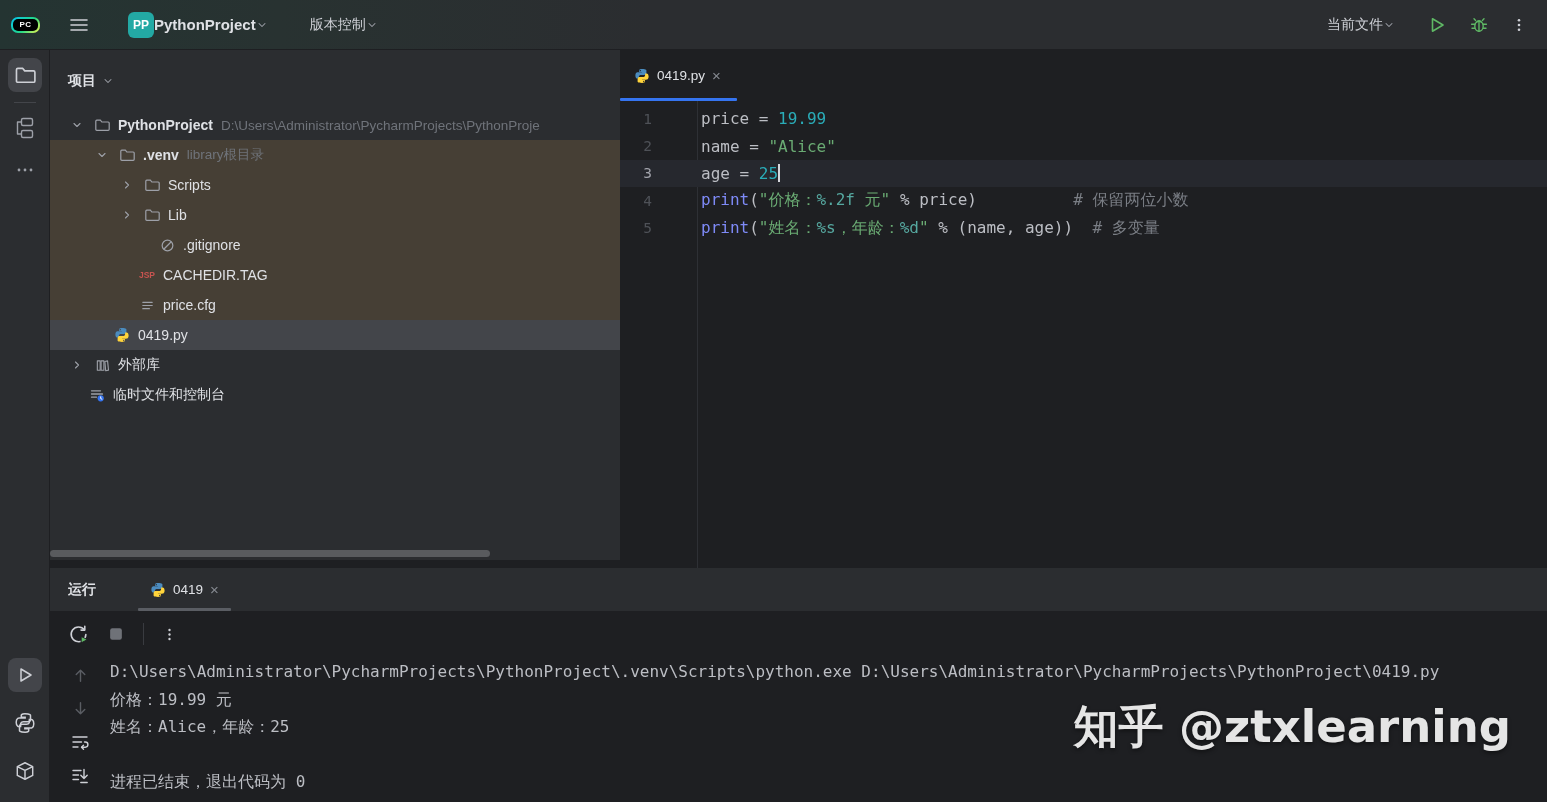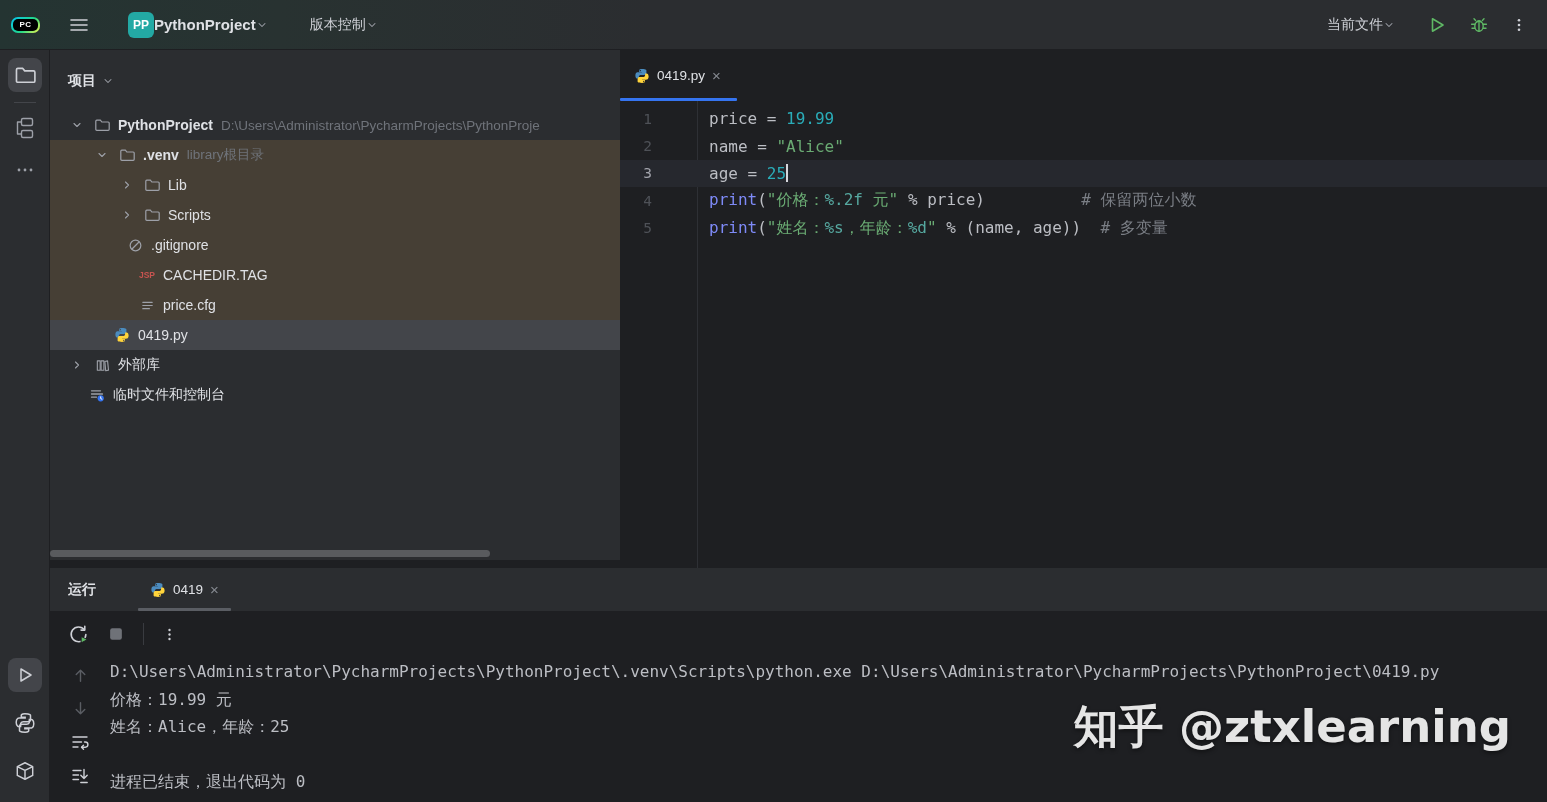--- a/index.html
+++ b/index.html
@@ -58,21 +58,21 @@
   .tab{display:flex;align-items:center;gap:7px;padding:0 16px 0 14px;height:45px;position:relative;cursor:pointer;}
   .tab-title{font-size:13.5px;color:#dfe1e5;}
   .tab-close{color:#868a91;font-size:15px;line-height:1;cursor:pointer;}
   .tab-underline{position:absolute;left:0;bottom:-3px;height:3px;width:100%;background:var(--accent);border-radius:1px;}
   .code-area{position:relative;margin-top:3px;padding-top:4px;}
   .gutter-line{position:absolute;left:77px;top:0;bottom:-455px;width:1px;background:#2e3035;}
   .code-line{display:flex;align-items:center;height:27.4px;font-family:"DejaVu Sans Mono",monospace;font-size:16px;position:relative;}
   .code-line.current{background:#26282e;}
   .ln{width:77px;box-sizing:border-box;text-align:right;padding-right:45px;font-size:14.5px;color:#4e5157;flex:0 0 auto;}
   .code-line.current .ln{color:#a1a3ab;}
-  .code-text{padding-left:12px;white-space:pre;}
+  .code-text{padding-left:4px;white-space:pre;}
   .tk-plain{color:#bcbec4;}
   .tk-number{color:var(--number);}
   .tk-string{color:var(--string);}
   .tk-format{color:var(--format);}
   .tk-builtin{color:var(--builtin);}
   .tk-comment{color:var(--comment);}
   .caret{display:inline-block;width:2px;height:18px;background:#d6d8dd;vertical-align:-3px;}
 
   
   .bottom{position:absolute;left:50px;top:568px;width:1497px;height:234px;background:#1e1f22;}
@@ -257,36 +257,36 @@
         <span class="chev icon">
           <svg width="12" height="12" viewBox="0 0 16 16">
             <path d="M6 4l4 4-4 4" stroke="#9da0a8" stroke-width="1.5" fill="none" stroke-linecap="round" stroke-linejoin="round"></path>
           </svg>
         </span>
         <span class="icon">
           <svg width="16" height="16" viewBox="0 0 16 16">
             <path d="M1.8 4.2c0-.6.4-1 1-1h3.6l1.4 1.8h6.4c.6 0 1 .4 1 1v6.3c0 .6-.4 1-1 1H2.8c-.6 0-1-.4-1-1V4.2z" stroke="#9da0a8" stroke-width="1.2" fill="none" stroke-linejoin="round"></path>
           </svg>
         </span>
-        <span class="t-label">Lib</span>
+        <span class="t-label">Scripts</span>
       </div>
       <div class="tree-row hl-brown" style="padding-left: 68px;">
         <span class="chev icon">
           <svg width="12" height="12" viewBox="0 0 16 16">
             <path d="M6 4l4 4-4 4" stroke="#9da0a8" stroke-width="1.5" fill="none" stroke-linecap="round" stroke-linejoin="round"></path>
           </svg>
         </span>
         <span class="icon">
           <svg width="16" height="16" viewBox="0 0 16 16">
             <path d="M1.8 4.2c0-.6.4-1 1-1h3.6l1.4 1.8h6.4c.6 0 1 .4 1 1v6.3c0 .6-.4 1-1 1H2.8c-.6 0-1-.4-1-1V4.2z" stroke="#9da0a8" stroke-width="1.2" fill="none" stroke-linejoin="round"></path>
           </svg>
         </span>
-        <span class="t-label">Scripts</span>
-      </div>
-      <div class="tree-row hl-brown" style="padding-left: 56px;">
+        <span class="t-label">Lib</span>
+      </div>
+      <div class="tree-row hl-brown" style="padding-left: 88px;">
         <span class="chev"></span>
         <span class="icon">
           <svg width="15" height="15" viewBox="0 0 16 16">
             <circle cx="8" cy="8" r="5.7" stroke="#9da0a8" stroke-width="1.3" fill="none"></circle>
             <path d="M4.3 11.7L11.7 4.3" stroke="#9da0a8" stroke-width="1.3"></path>
           </svg>
         </span>
         <span class="t-label">.gitignore</span>
       </div>
       <div class="tree-row hl-brown" style="padding-left: 68px;">

